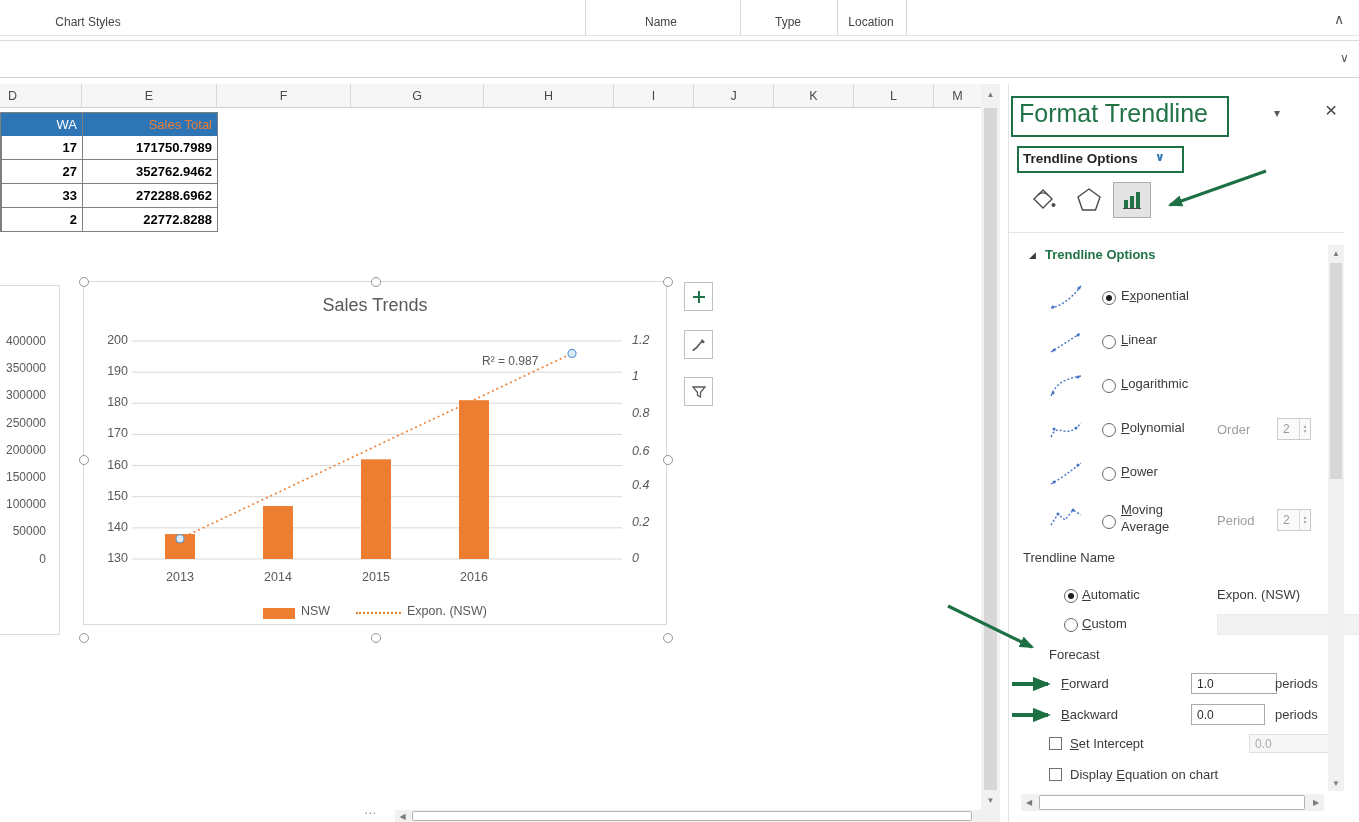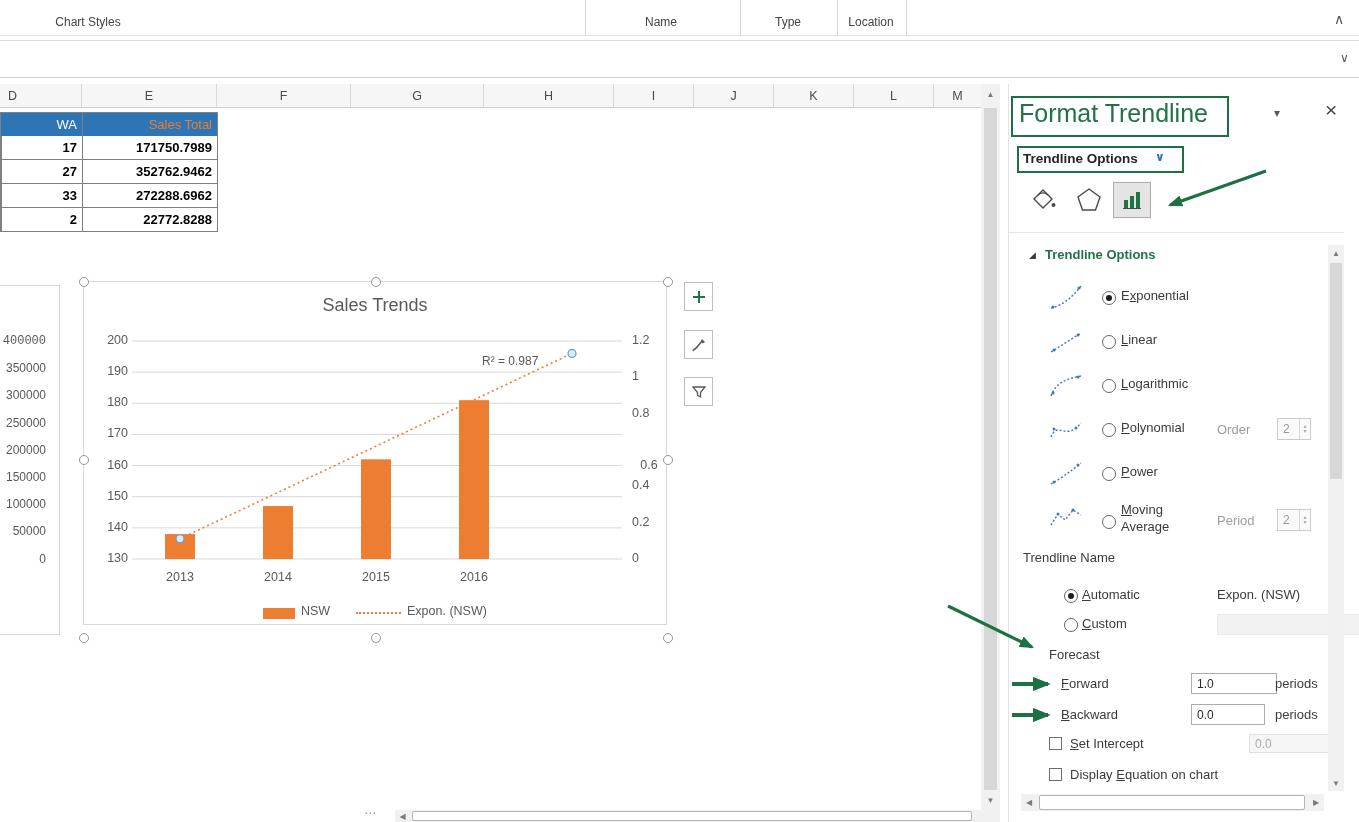--- a/index.html
+++ b/index.html
@@ -35,21 +35,21 @@
   .ce{width:135px;}
 
   
   .leftchart{left:-60px;top:285px;width:120px;height:350px;background:#fff;border:1px solid #D9D9D9;}
   .laxt{position:absolute;width:46px;text-align:right;font-size:12px;color:#595959;}
 
   
   .chart{left:83px;top:281px;width:584px;height:344px;background:#fff;border:1px solid #D9D9D9;}
   .ctitle{position:absolute;left:0;top:13px;width:100%;text-align:center;font-size:18px;color:#595959;}
   .ctick{position:absolute;width:100%;text-align:right;font-size:12.5px;color:#595959;}
-  .ctick.r{text-align:left;}
+  .ctick.r{text-align:left;font-style:italic;}
   .cxlab{position:absolute;top:0;width:60px;text-align:center;font-size:12.5px;color:#595959;}
   .clegend{position:absolute;left:0;top:320px;width:100%;height:20px;font-size:12.5px;color:#595959;}
   .cr2{position:absolute;left:398px;top:72px;font-size:12px;color:#595959;}
   .hdl{position:absolute;width:10px;height:10px;border-radius:50%;background:#fff;border:1px solid #959595;}
 
   
   .cbtn{width:29px;height:29px;background:#fff;border:1px solid #BFBFBF;display:flex;align-items:center;justify-content:center;}
 
   
   .sb-track{background:#F1F1F1;}
@@ -141,21 +141,21 @@
         <div class="tcell ce">272288.6962</div>
       </div>
       <div class="trow">
         <div class="tcell cd">2</div>
         <div class="tcell ce">22772.8288</div>
       </div>
     </div>
 
   <div class="abs leftchart"></div>
   <div class="abs" style="left:0;top:334px;width:46px;height:250px">
-      <div class="laxt" style="top: 0px; font-family: Liberation Mono, monospace;">400000</div>
+      <div class="laxt" style="top: 0px;">400000</div>
       <div class="laxt" style="top: 27.2px;">350000</div>
       <div class="laxt" style="top: 54.4px;">300000</div>
       <div class="laxt" style="top: 81.6px;">250000</div>
       <div class="laxt" style="top: 108.8px;">200000</div>
       <div class="laxt" style="top: 136px;">150000</div>
       <div class="laxt" style="top: 163.2px;">100000</div>
       <div class="laxt" style="top: 190.4px;">50000</div>
       <div class="laxt" style="top: 217.6px;">0</div>
     </div>
 
@@ -185,21 +185,21 @@
         <div class="ctick" style="top: 144.429px;">170</div>
         <div class="ctick" style="top: 175.571px;">160</div>
         <div class="ctick" style="top: 206.714px;">150</div>
         <div class="ctick" style="top: 237.857px;">140</div>
         <div class="ctick" style="top: 269px;">130</div>
       </div>
     <div style="position:absolute;left:548px;top:0;width:34px;height:356px">
         <div class="ctick r" style="top: 51px;">1.2</div>
         <div class="ctick r" style="top: 87.3333px;">1</div>
         <div class="ctick r" style="top: 123.667px;">0.8</div>
-        <div class="ctick r" style="top: 176px; text-align: center;">0.6</div>
+        <div class="ctick r" style="top: 162px;">0.6</div>
         <div class="ctick r" style="top: 196.333px;">0.4</div>
         <div class="ctick r" style="top: 232.667px;">0.2</div>
         <div class="ctick r" style="top: 269px;">0</div>
       </div>
     <div style="position:absolute;left:0;top:288px;width:584px;height:18px">
         <div class="cxlab" style="left: 66px;">2013</div>
         <div class="cxlab" style="left: 164px;">2014</div>
         <div class="cxlab" style="left: 262px;">2015</div>
         <div class="cxlab" style="left: 360px;">2016</div>
       </div>

